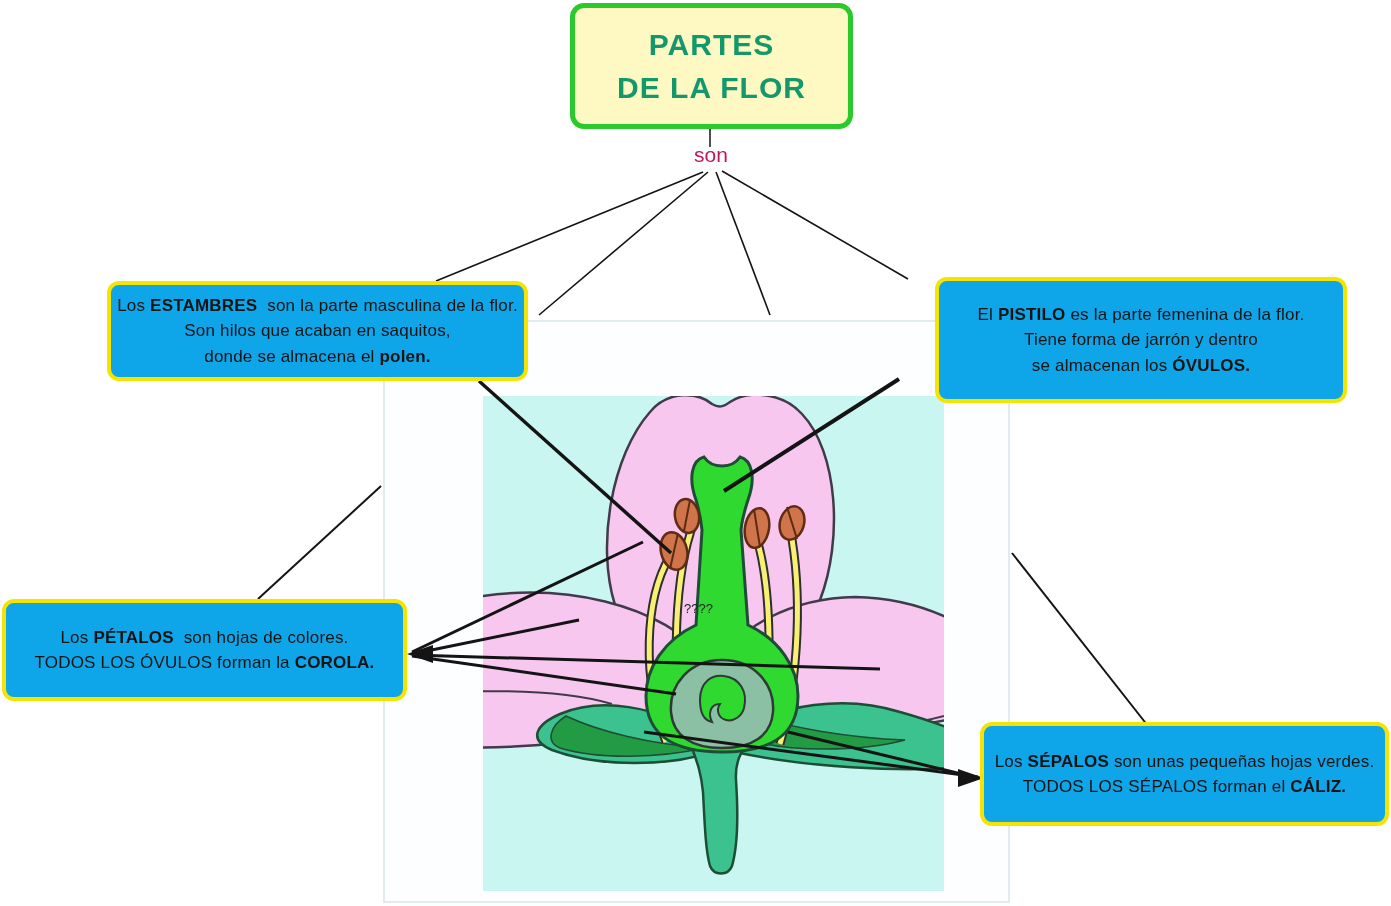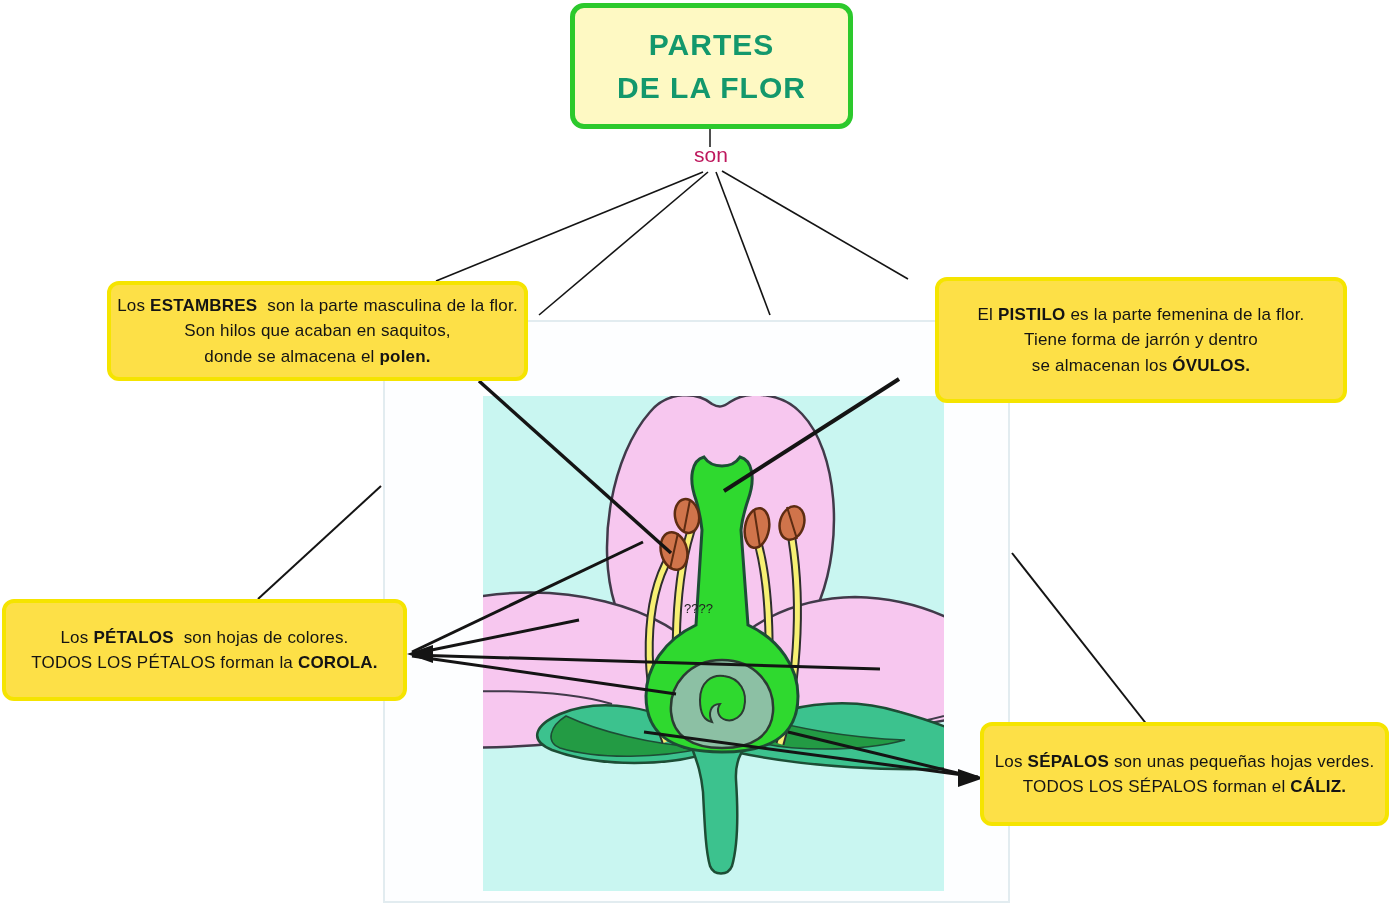--- a/index.html
+++ b/index.html
@@ -10,21 +10,21 @@
   
   .frame {
     position:absolute; left:383px; top:320px; width:627px; height:583px;
     background:#fdfeff; border:2px solid #e2ecf0; box-sizing:border-box; z-index:1;
   }
   .flower-svg { position:absolute; left:483px; top:396px; width:461px; height:495px; z-index:2; }
   .lines-svg { position:absolute; left:0; top:0; width:1391px; height:906px; z-index:3; pointer-events:none; }
   
   .note {
     position:absolute; z-index:4; box-sizing:border-box;
-    background:#fde047; border:4px solid #f5e400; border-radius:12px;
+    background:#0ea5e9; border:4px solid #f5e400; border-radius:12px;
     display:flex; flex-direction:column; justify-content:center;
     text-align:center; color:#141414; font-size:17px; line-height:1.5; letter-spacing:0.2px;
   }
   .note .tline { white-space:nowrap; }
   .note b { font-weight:bold; }
   .title-box {
     position:absolute; left:570px; top:3px; width:283px; height:126px; z-index:4; box-sizing:border-box;
     background:#fef9c3; border:5px solid #2cc92c; border-radius:14px;
     display:flex; flex-direction:column; justify-content:center; text-align:center;
     color:#13986c; font-size:30px; font-weight:bold; letter-spacing:1px; line-height:1.45;
@@ -125,21 +125,21 @@
   </div>
 
   <div class="note" id="note-pistilo">
     <div class="tline"><span>El </span><b>PISTILO</b><span> es la parte femenina de la flor.</span></div>
     <div class="tline"><span>Tiene forma de jarrón y dentro</span></div>
     <div class="tline"><span>se almacenan los </span><b>ÓVULOS.</b></div>
   </div>
 
   <div class="note" id="note-petalos">
     <div class="tline"><span>Los </span><b>PÉTALOS</b><span>&nbsp; son hojas de colores.</span></div>
-    <div class="tline"><span>TODOS LOS PÉTALOS forman la </span><b>COROLA.</b></div>
+    <div class="tline"><span>TODOS LOS ÓVULOS forman la </span><b>COROLA.</b></div>
   </div>
 
   <div class="note" id="note-sepalos">
     <div class="tline"><span>Los </span><b>SÉPALOS</b><span> son unas pequeñas hojas verdes.</span></div>
     <div class="tline"><span>TODOS LOS SÉPALOS forman el </span><b>CÁLIZ.</b></div>
   </div>
 
 </div>
 
 </body></html>

